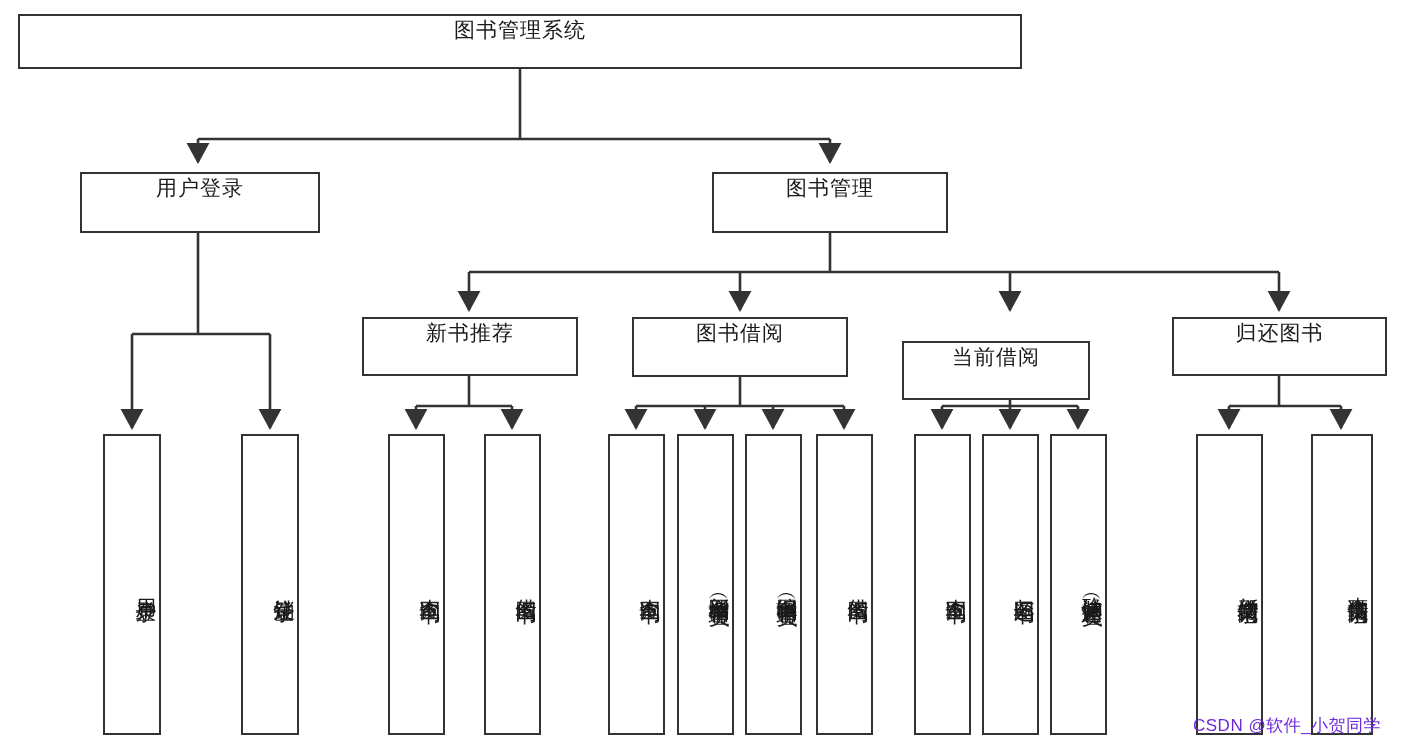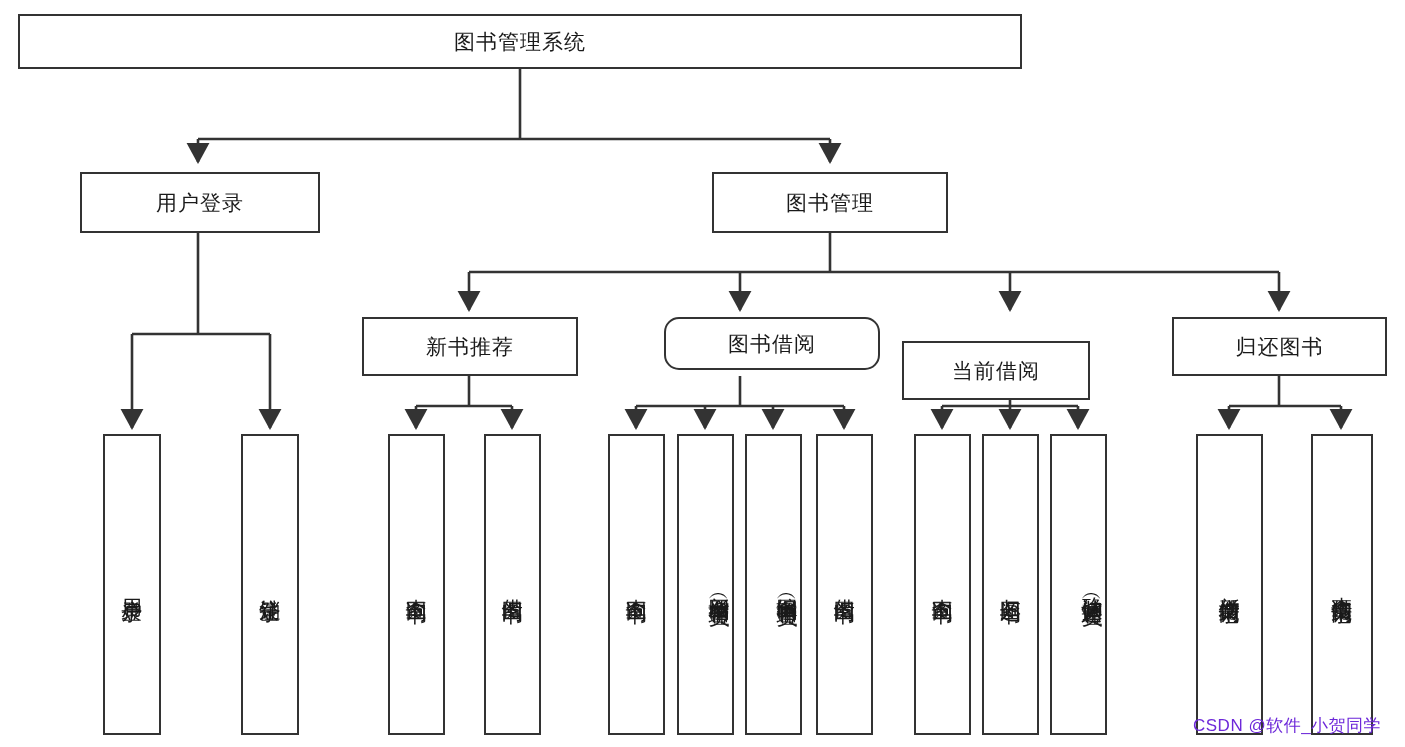--- a/index.html
+++ b/index.html
@@ -23,21 +23,21 @@
     top: 0;
     width: 1405px;
     height: 747px;
   }
   .node {
     position: absolute;
     box-sizing: border-box;
     border: 2.5px solid #333333;
     background: #ffffff;
     display: flex;
-    align-items: center;
+    align-items: flex-start;
     justify-content: center;
     color: #1a1a1a;
     z-index: 2;
   }
   .node.horiz {
     font-size: 21px;
     letter-spacing: 1px;
   }
   .node.vert {
     writing-mode: vertical-rl;
@@ -132,21 +132,21 @@
   <div class="node horiz" style="left:80px; top:172px; width:240px; height:61px;">
     <span>用户登录</span>
   </div>
   <div class="node horiz" style="left:362px; top:317px; width:216px; height:59px;">
     <span>新书推荐</span>
   </div>
 
   <div class="node horiz" style="left:712px; top:172px; width:236px; height:61px;">
     <span>图书管理</span>
   </div>
-  <div class="node horiz" style="left:664px; top:317px; width:216px; height:53px;border-radius:15px;">
+  <div class="node horiz" style="left:632px; top:317px; width:216px; height:60px;">
     <span>图书借阅</span>
   </div>
   <div class="node horiz" style="left:902px; top:317px; width:188px; height:59px;margin-top:24px;">
     <span>当前借阅</span>
   </div>
   <div class="node horiz" style="left:1172px; top:317px; width:215px; height:59px;">
     <span>归还图书</span>
   </div>
 
   <div class="node vert" style="left:103px; top:434px; width:58px; height:301px;">

